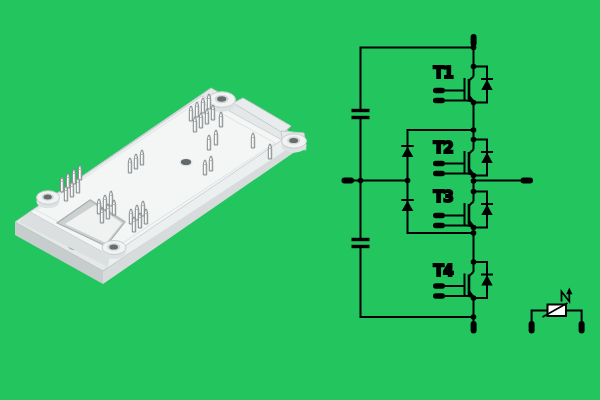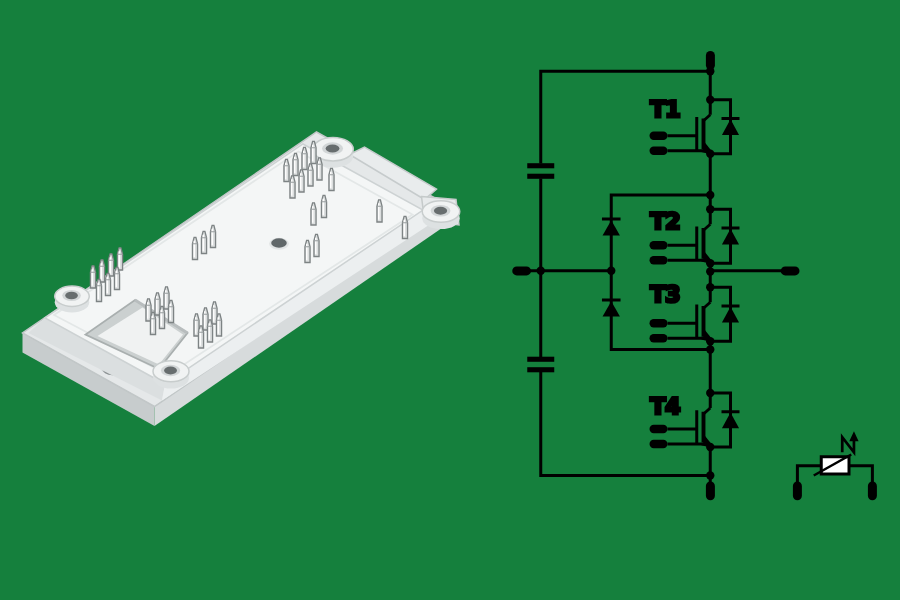--- a/index.html
+++ b/index.html
@@ -1,16 +1,16 @@
 <!DOCTYPE html>
 <html><head>
 <meta charset="utf-8">
 <style>
   html,body{margin:0;padding:0;background:#ffffff;}
-  .stage{position:relative;width:600px;height:400px;background:#15803d;overflow:hidden;
+  .stage{position:relative;width:600px;height:400px;background:#22c55e;overflow:hidden;
          font-family:"DejaVu Sans","Liberation Sans",sans-serif;}
   svg{display:block;}
   .tlabel{font-family:"DejaVu Sans","Liberation Sans",sans-serif;font-weight:bold;
           font-size:15px;letter-spacing:-0.4px;fill:#000000;}
 </style>
 </head>
 <body>
 
 <div class="stage">
 <svg width="600" height="400" viewBox="0 0 600 400">

